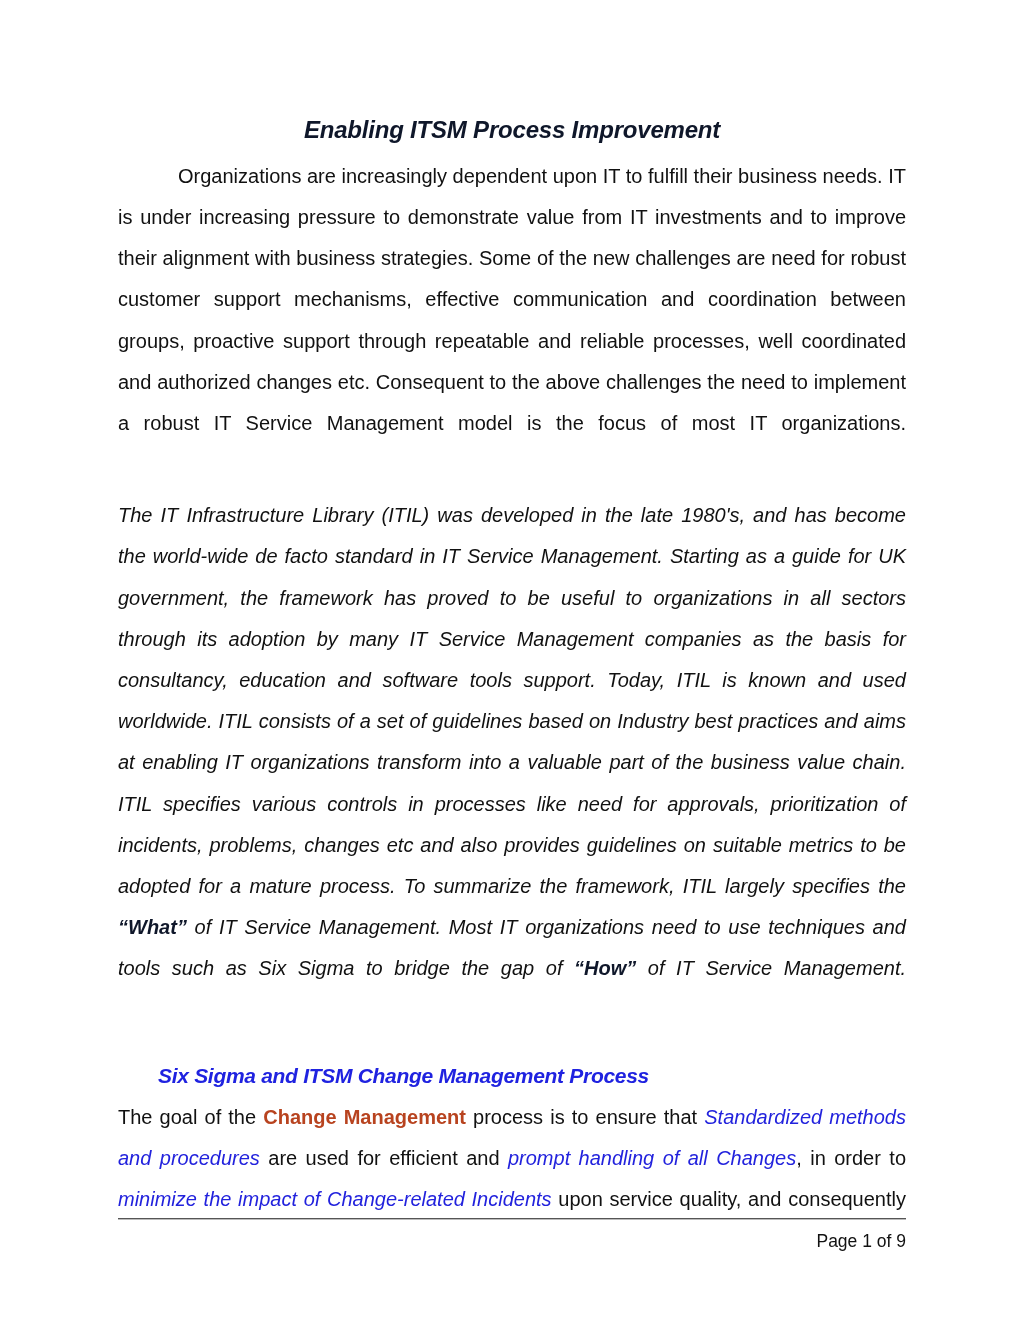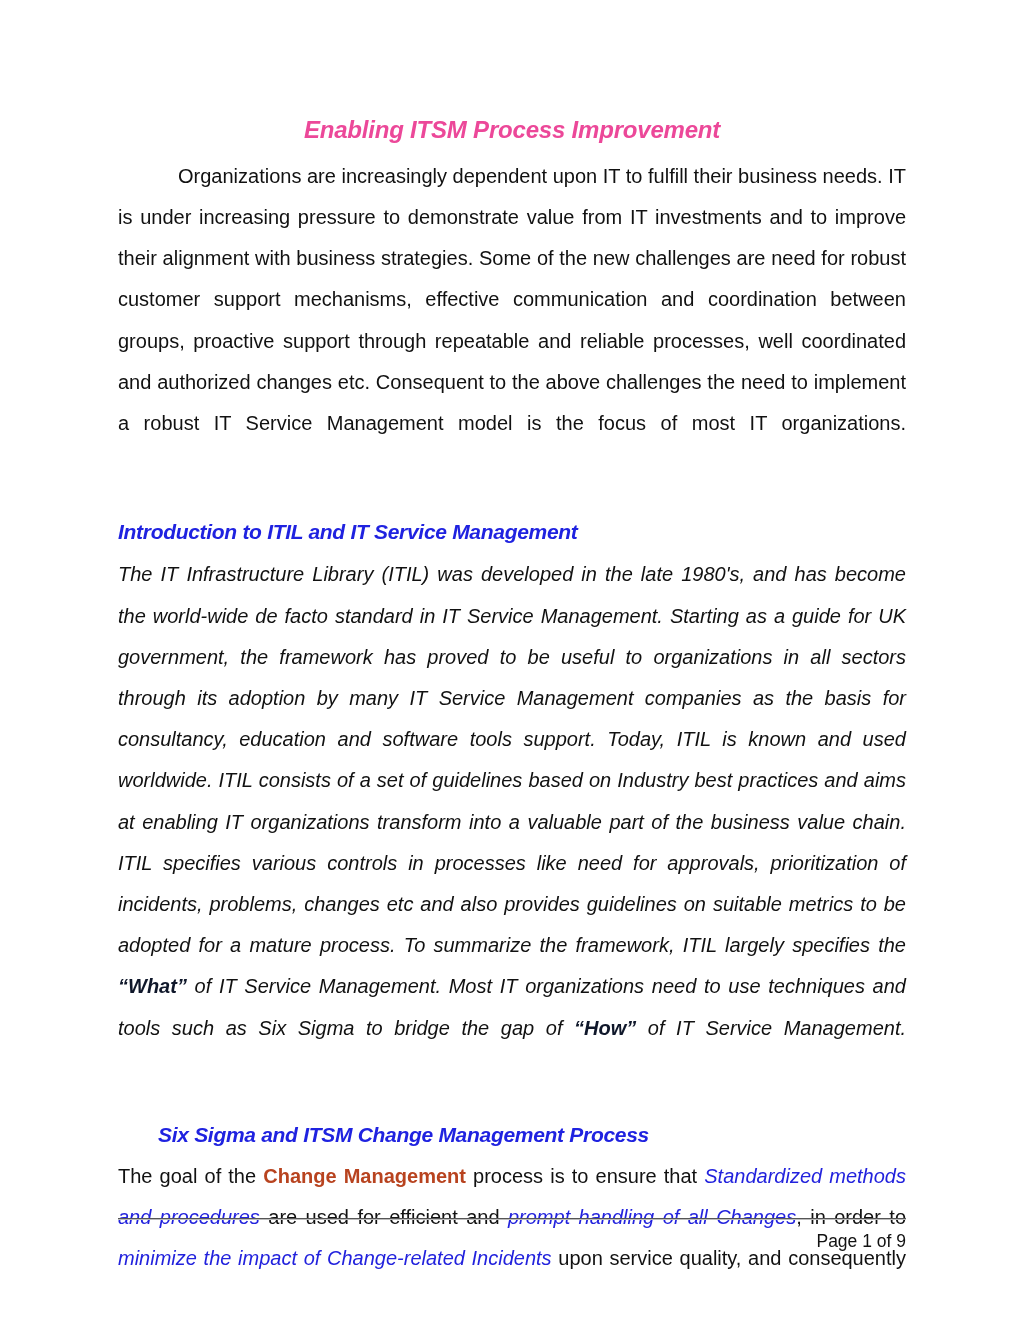--- a/index.html
+++ b/index.html
@@ -27,21 +27,21 @@
     top: 0;
     width: 788px;
   }
 
   
   .doc-title {
     text-align: center;
     font-size: 24px;
     font-weight: bold;
     font-style: italic;
-    color: #ec4899;
+    color: #0f172a;
     letter-spacing: -0.2px;
     margin: 0;
     padding-top: 116px;
     line-height: 1.2;
   }
 
   
   .section-heading {
     font-size: 21px;
     font-weight: bold;
@@ -123,21 +123,20 @@
 
 <div class="page">
 
   <div class="content">
 
     <h1 class="doc-title">Enabling ITSM Process Improvement</h1>
 
 
     <p class="body-par indent-first">Organizations are increasingly dependent upon IT to fulfill their business needs. IT is under increasing pressure to demonstrate value from IT investments and to improve their alignment with business strategies. Some of the new challenges are need for robust customer support mechanisms, effective communication and coordination between groups, proactive support through repeatable and reliable processes, well coordinated and authorized changes etc. Consequent to the above challenges the need to implement a robust IT Service Management model is the focus of most IT organizations.</p>
 
-    <h2 class="section-heading sh-2">Introduction to ITIL and IT Service Management</h2>
 
     <p class="body-par italic"><span>The IT Infrastructure Library (ITIL) was developed in the late 1980's, and has become the world-wide de facto standard in IT Service Management. Starting as a guide for UK government, the framework has proved to be useful to organizations in all sectors through its adoption by many IT Service Management companies as the basis for consultancy, education and software tools support. Today, ITIL is known and used worldwide. ITIL consists of a set of guidelines based on Industry best practices and aims at enabling IT organizations transform into a valuable part of the business value chain. ITIL specifies various controls in processes like need for approvals, prioritization of incidents, problems, changes etc and also provides guidelines on suitable metrics to be adopted for a mature process. To summarize the framework, ITIL largely specifies the </span><span class="em-red">“What”</span><span> of IT Service Management. Most IT organizations need to use techniques and tools such as Six Sigma to bridge the gap of </span><span class="em-red">“How”</span><span> of IT Service Management.</span></p>
 
     <h2 class="section-heading sh-3">Six Sigma and ITSM Change Management Process</h2>
 
     <p class="body-par tight"><span>The goal of the </span><span class="em-orange">Change Management</span><span> process is to ensure that </span><span class="em-blue-italic">Standardized methods and procedures</span><span> are used for efficient and </span><span class="em-blue-italic">prompt handling of all Changes</span><span>, in order to </span><span class="em-blue-italic">minimize the impact of Change-related Incidents</span><span> upon service quality, and consequently</span></p>
 
   </div>
 
   <div class="footer">

